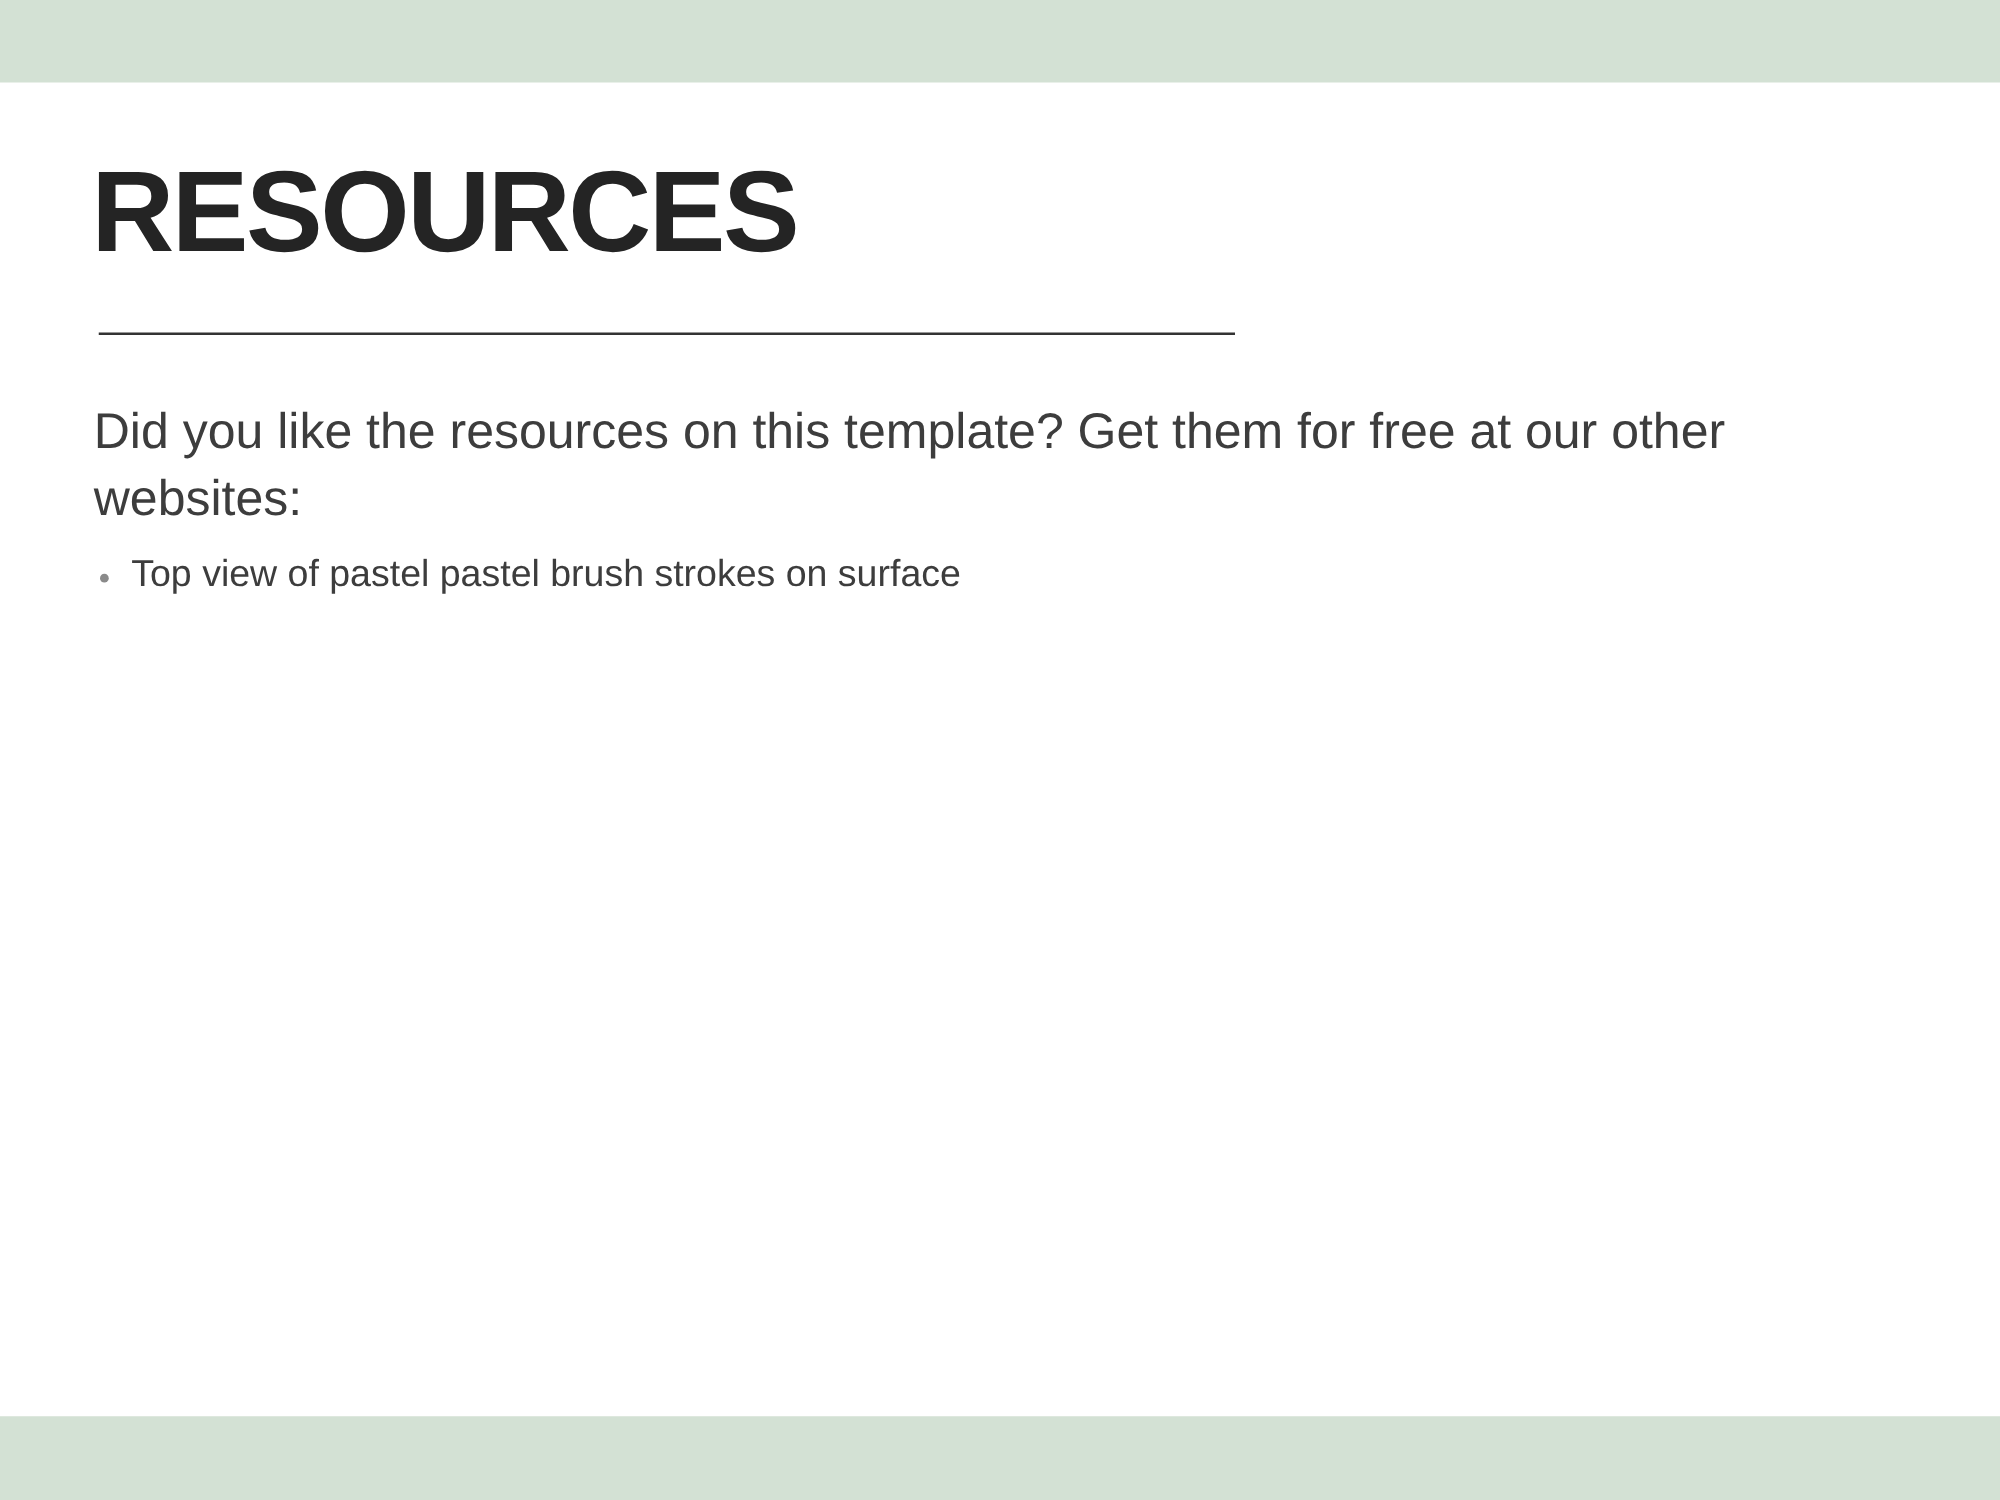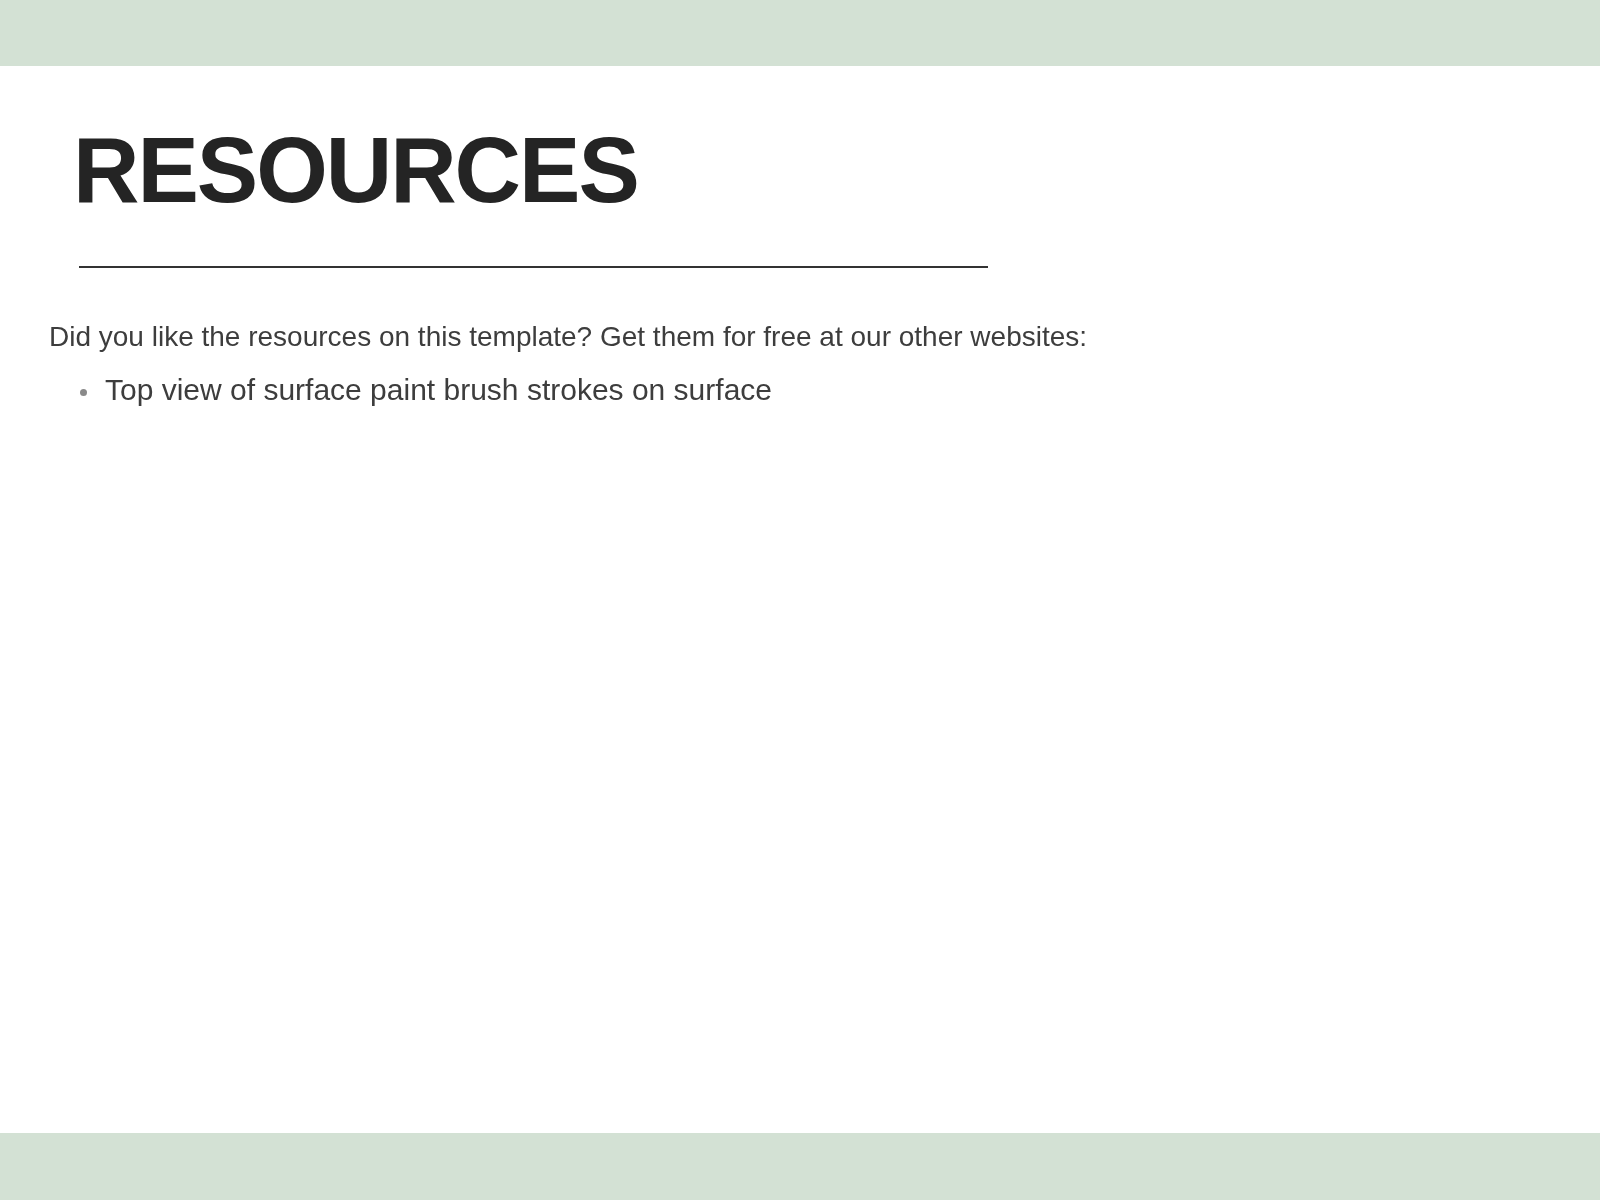--- a/index.html
+++ b/index.html
@@ -45,22 +45,22 @@
   }
 
   .title-divider {
     margin: 50px 0 0 79px;
     width: 909px;
     border: none;
     border-top: 2px solid #333333;
   }
 
   .intro-text {
-    margin: 50px 75px 0 49px;
-    font-size: 28px;
+    margin: 50px 75px 0 75px;
+    font-size: 40px;
     line-height: 1.35;
     font-weight: 400;
     color: #3d3d3d;
   }
 
   .section-heading {
     margin: 62px 0 0 75px;
     font-size: 28px;
     font-weight: 700;
     letter-spacing: 0.5px;
@@ -105,21 +105,21 @@
     <h1 class="slide-title" style="color: rgb(36, 36, 36);">RESOURCES</h1>
 
     <hr class="title-divider" style="border-top-color: rgb(51, 51, 51);">
 
     <p class="intro-text" style="color: rgb(61, 61, 61);">Did you like the resources on this template? Get them for free at our other websites:</p>
 
 
     <ul class="resource-list">
       <li class="resource-item" style="color: rgb(61, 61, 61);">
         <span class="bullet-dot" style="background: rgb(138, 138, 138);"></span>
-        <span class="resource-item-label">Top view of surface paint brush strokes on surface</span>
+        <span class="resource-item-label">Top view of pastel pastel brush strokes on surface</span>
       </li>
     </ul>
 
   </div>
 
   <div class="accent-bar bottom" style="background: rgb(211, 225, 212);"></div>
 
 </div>
 
 </body></html>

